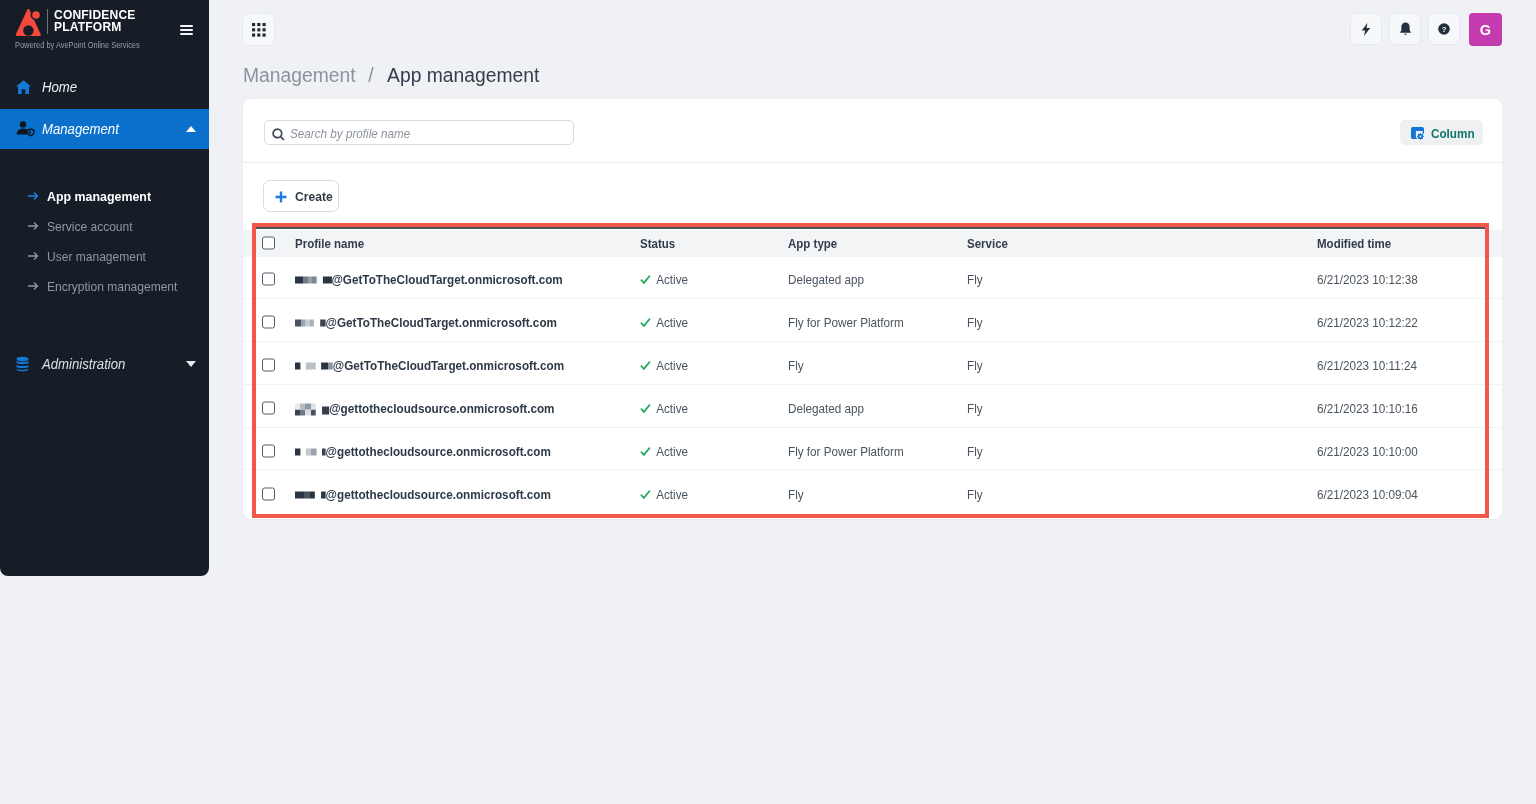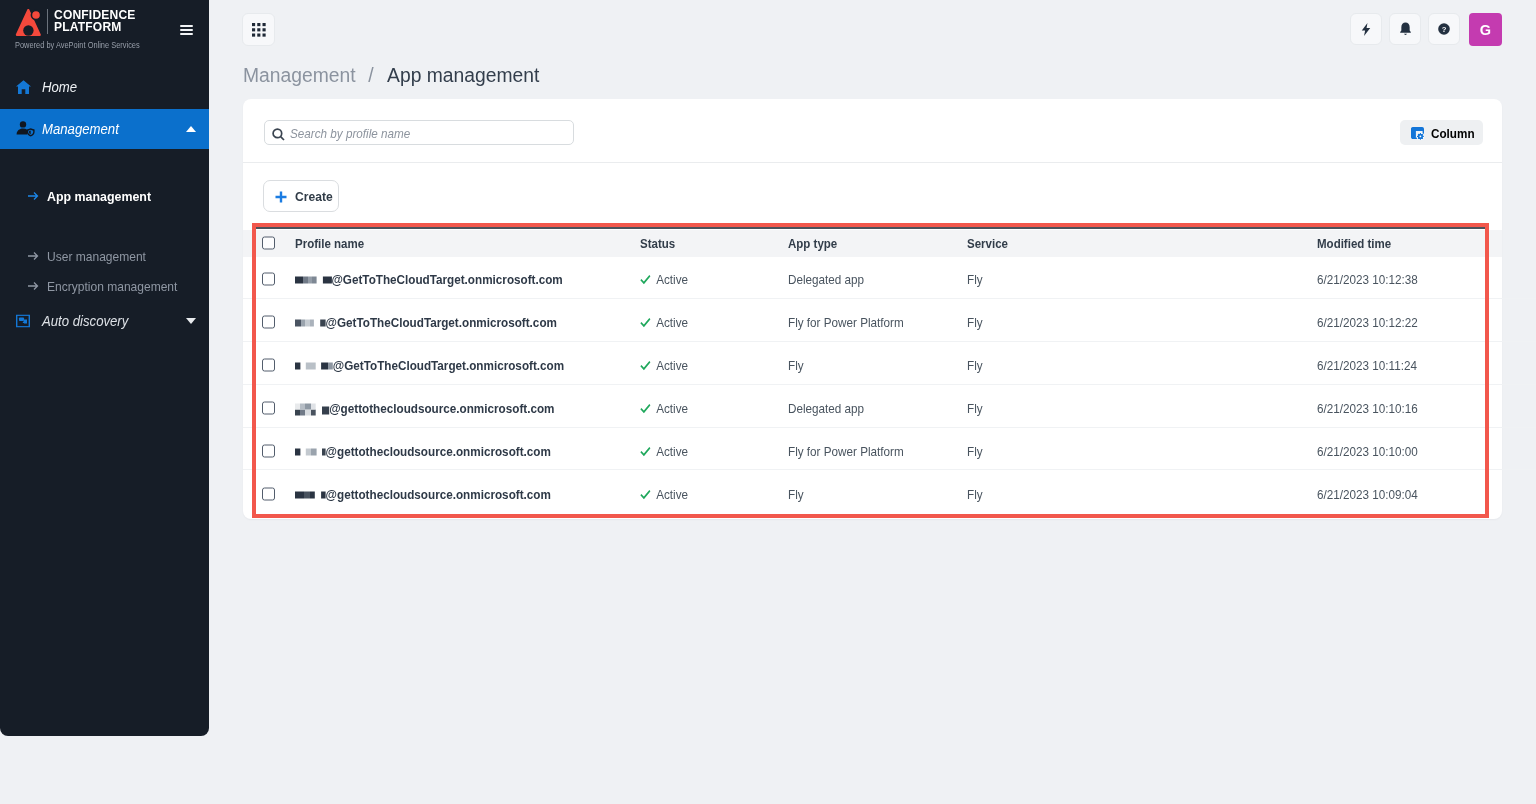--- a/index.html
+++ b/index.html
@@ -1,21 +1,21 @@
 <!DOCTYPE html>
 <html><head>
 <meta charset="utf-8">
 <style>
 * { margin:0; padding:0; box-sizing:border-box; }
 html,body { width:1536px; height:804px; overflow:hidden; }
 body { font-family:"Liberation Sans",sans-serif; background:#eff1f4; position:relative; }
 .abs { position:absolute; }
 
 
-#sidebar { position:absolute; left:0; top:0; width:209px; height:736px; background:#161d27; border-radius:0 0 8px 8px; }
+#sidebar { position:absolute; left:0; top:0; width:209px; height:576px; background:#161d27; border-radius:0 0 8px 8px; }
 .logo-title { position:absolute; left:54px; top:8.5px; color:#fff; font-weight:bold; font-size:13.4px; line-height:12.2px; letter-spacing:0.2px; transform:scaleX(0.9); transform-origin:left top; }
 .logo-sub { position:absolute; left:15px; top:39.5px; color:#979ea9; font-size:9.3px; transform:scaleX(0.8); transform-origin:left center; white-space:nowrap; }
 .logo-sep { position:absolute; left:47px; top:9px; width:1px; height:25px; background:#6b727c; }
 .hamb { position:absolute; left:180px; top:25px; width:13px; }
 .hamb div { height:1.7px; background:#f2f4f6; margin-bottom:2.4px; border-radius:1px; }
 
 .mi { position:absolute; left:0; width:209px; height:40px; color:#eef1f4; font-size:14px;font-style:italic; }
 .mi .txt { position:absolute; left:42px; top:50%; transform:translateY(-50%) scaleX(0.94); transform-origin:left center; white-space:nowrap; }
 .mi svg { position:absolute; left:16px; top:50%; transform:translateY(-50%); }
 .sub { position:absolute; left:0; width:209px; height:30px; color:#8f97a3; font-size:12.8px; }
@@ -29,21 +29,21 @@
 .icbtn { position:absolute; width:32px; height:32px; background:#f7f8fa; border:1px solid #e7eaed; border-radius:6px; display:flex; align-items:center; justify-content:center; }
 #avatar { position:absolute; left:1469px; top:13px; width:33px; height:33px; background:#c43bb0; border-radius:4px; color:#fff; font-size:14.5px; font-weight:bold; display:flex; align-items:center; justify-content:center; }
 #crumb { position:absolute; left:243px; top:64px; font-size:20px; color:#8b939f; transform:scaleX(0.965); transform-origin:left center; white-space:nowrap; }
 #crumb b { color:#333e4c; font-weight:normal; }
 
 
 #card { position:absolute; left:243px; top:99px; width:1259px; height:420px; background:#fff; border-radius:8px; box-shadow:0 1px 2px rgba(20,30,40,0.04);text-align:center; }
 #search { position:absolute; left:21px; top:21px; width:310px; height:25px; border:1px solid #d8dcdf; border-radius:5px; background:#fff; }
 #search .ph { position:absolute; left:24.5px; top:4.5px; font-style:italic; font-size:13px; color:#8d949e; display:inline-block; transform:scaleX(0.9); transform-origin:left center; }
 #search svg { position:absolute; left:7px; top:6.5px; }
-#colbtn { position:absolute; left:1157px; top:21px; width:83px; height:25px; background:#eef0f2; border-radius:5px; font-size:13px; font-weight:bold; color:#000000; }
+#colbtn { position:absolute; left:1157px; top:21px; width:83px; height:25px; background:#eef0f2; border-radius:5px; font-size:13px; font-weight:bold; color:#0f766e; }
 #colbtn span { position:absolute; left:31px; top:5.5px; display:inline-block; transform:scaleX(0.9); transform-origin:left center; }
 #colbtn svg { position:absolute; left:10.5px; top:7px; }
 #divider { position:absolute; left:0; top:63px; width:1259px; height:1px; background:#eaecee; }
 #createbtn { position:absolute; left:20px; top:80.5px; width:76px; height:32.5px; border:1px solid #dadde0; border-radius:7px; background:#fff; font-size:13px; font-weight:bold; color:#303b47; }
 #createbtn .plus { position:absolute; left:10.5px; top:10px; }
 #createbtn .ctxt { position:absolute; left:30.5px; top:8.5px; display:inline-block; transform:scaleX(0.93); transform-origin:left center; }
 
 
 #table { position:absolute; left:0; top:131px; width:1259px; }
 .thead { position:absolute; left:0; top:0; width:1259px; height:26.5px; background:#f3f4f6; font-weight:bold; font-size:12.8px; color:#323d4a; }
@@ -106,43 +106,52 @@
     <span class="txt" style="color:#fff">Management</span>
     <div class="caret up"></div>
   </div>
 
   <div class="sub" style="top:181px;color:#fdfdfe;font-weight:bold">
     <svg width="11" height="9" viewBox="0 0 11 9">
         <path d="M0 4.5 H9 M6 1 L9.5 4.5 L6 8" stroke="#1c86e8" stroke-width="1.3" fill="none"></path>
       </svg>
     <span class="txt" style="font-weight:bold;color:#fff;font-size:13.2px">App management</span>
   </div>
+  <div class="sub" style="top:211px">
+    <svg width="11" height="9" viewBox="0 0 11 9">
+        <path d="M0 4.5 H9 M6 1 L9.5 4.5 L6 8" stroke="#8f97a3" stroke-width="1.3" fill="none"></path>
+      </svg>
+    <span class="txt">Service account</span>
+  </div>
   <div class="sub" style="top:270.5px">
     <svg width="11" height="9" viewBox="0 0 11 9">
         <path d="M0 4.5 H9 M6 1 L9.5 4.5 L6 8" stroke="#8f97a3" stroke-width="1.3" fill="none"></path>
       </svg>
     <span class="txt">Encryption management</span>
   </div>
   <div class="sub" style="top:241px">
     <svg width="11" height="9" viewBox="0 0 11 9">
         <path d="M0 4.5 H9 M6 1 L9.5 4.5 L6 8" stroke="#8f97a3" stroke-width="1.3" fill="none"></path>
       </svg>
     <span class="txt">User management</span>
   </div>
 
-  <div class="mi" style="top:301px">
-    <svg width="14" height="13" viewBox="0 0 14 13">
-        <rect x="0.7" y="0.7" width="12.6" height="11.6" fill="none" stroke="#1478d6" stroke-width="1.4"></rect>
-        <rect x="3" y="3" width="5" height="3.6" rx="0.8" fill="#1478d6"></rect>
-        <path d="M6.5 8.5 L8.5 5.5 L10.5 8.5 Z M8 5 H11 V9 H8 Z" fill="#1478d6"></path>
-      </svg>
-    <span class="txt" style="color:#dde1e6">Auto discovery</span>
+
+  <div class="mi" style="top:344px">
+    <svg width="13" height="15" viewBox="0 0 13 15">
+        <g fill="#1478d6">
+          <ellipse cx="6.5" cy="2.6" rx="6" ry="2.5"></ellipse>
+          <path d="M0.5 4.6 C2.2 6 10.8 6 12.5 4.6 L12.5 6.6 C10.8 8 2.2 8 0.5 6.6 Z"></path>
+          <path d="M0.5 8.4 C2.2 9.8 10.8 9.8 12.5 8.4 L12.5 10.4 C10.8 11.8 2.2 11.8 0.5 10.4 Z"></path>
+          <path d="M0.5 12.2 C2.2 13.6 10.8 13.6 12.5 12.2 L12.5 12.4 C12.5 13.8 9.9 14.9 6.5 14.9 C3.1 14.9 0.5 13.8 0.5 12.4 Z"></path>
+        </g>
+      </svg>
+    <span class="txt" style="color:#dde1e6">Administration</span>
     <div class="caret dn"></div>
   </div>
-
 </div>
 
 <div class="icbtn" style="left:242px;top:13px;width:33px;height:33px">
   <svg width="14" height="14" viewBox="0 0 16 16">
       <g fill="#1f2937">
         <rect x="0" y="0" width="3.6" height="3.6"></rect>
         <rect x="6" y="0" width="3.6" height="3.6"></rect>
         <rect x="12" y="0" width="3.6" height="3.6"></rect>
         <rect x="0" y="6" width="3.6" height="3.6"></rect>
         <rect x="6" y="6" width="3.6" height="3.6"></rect>

